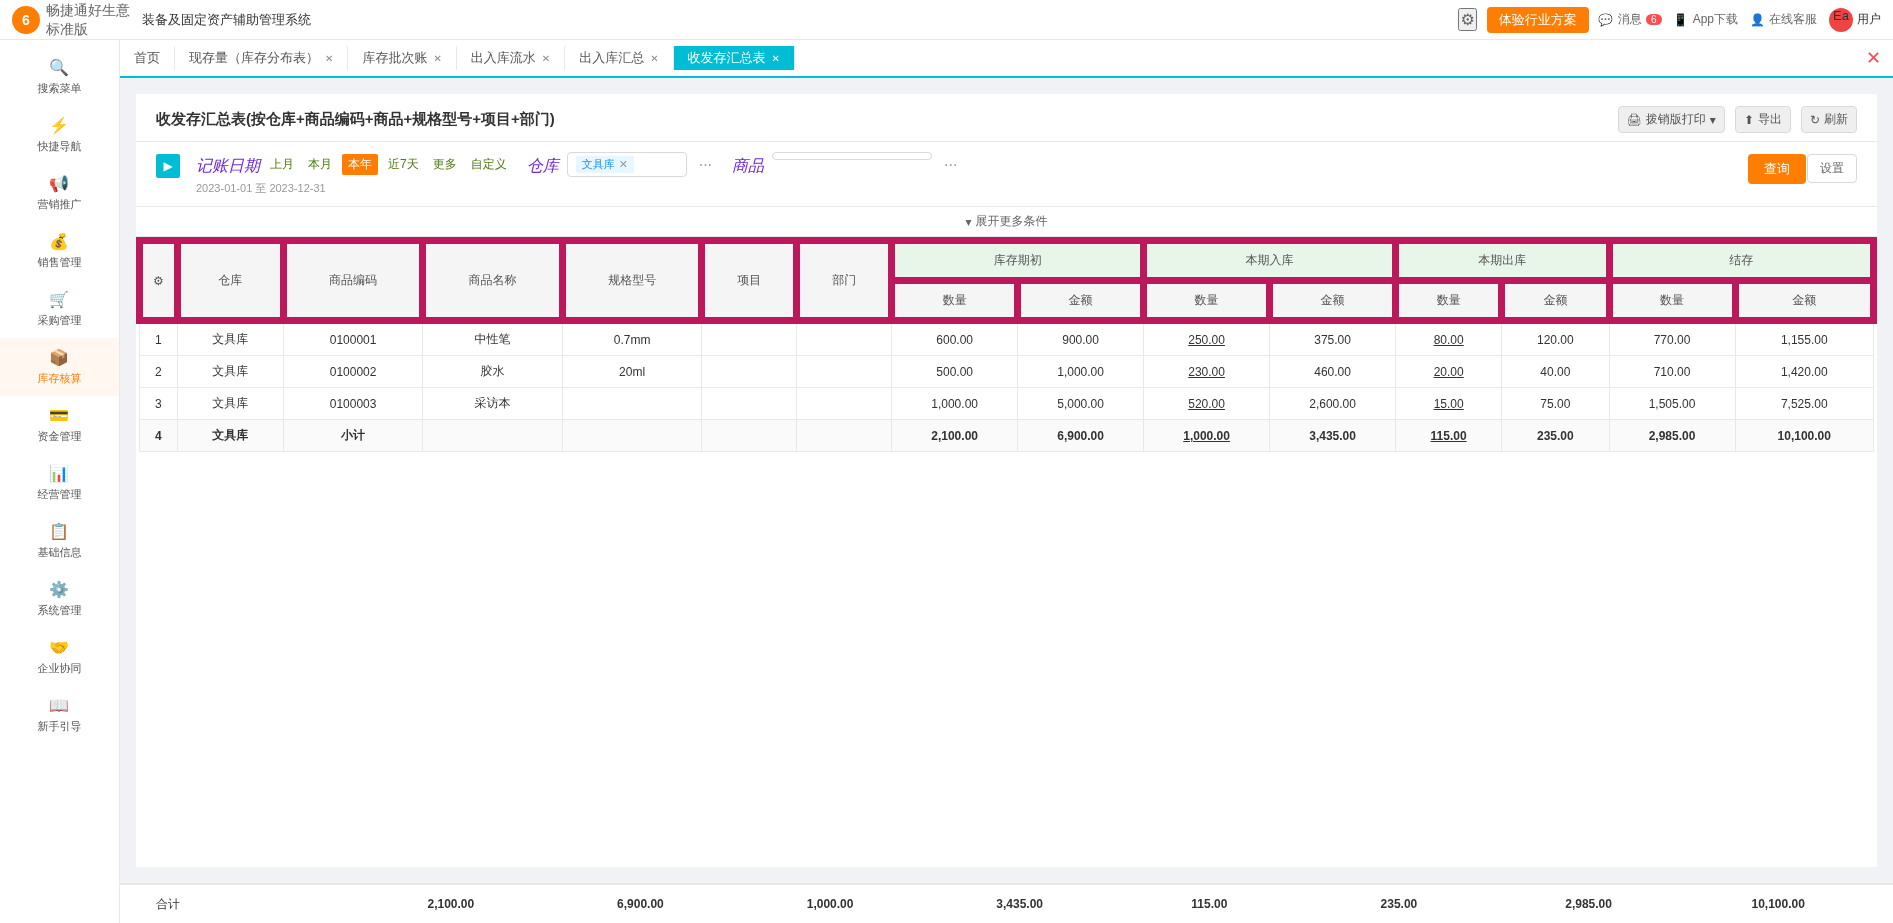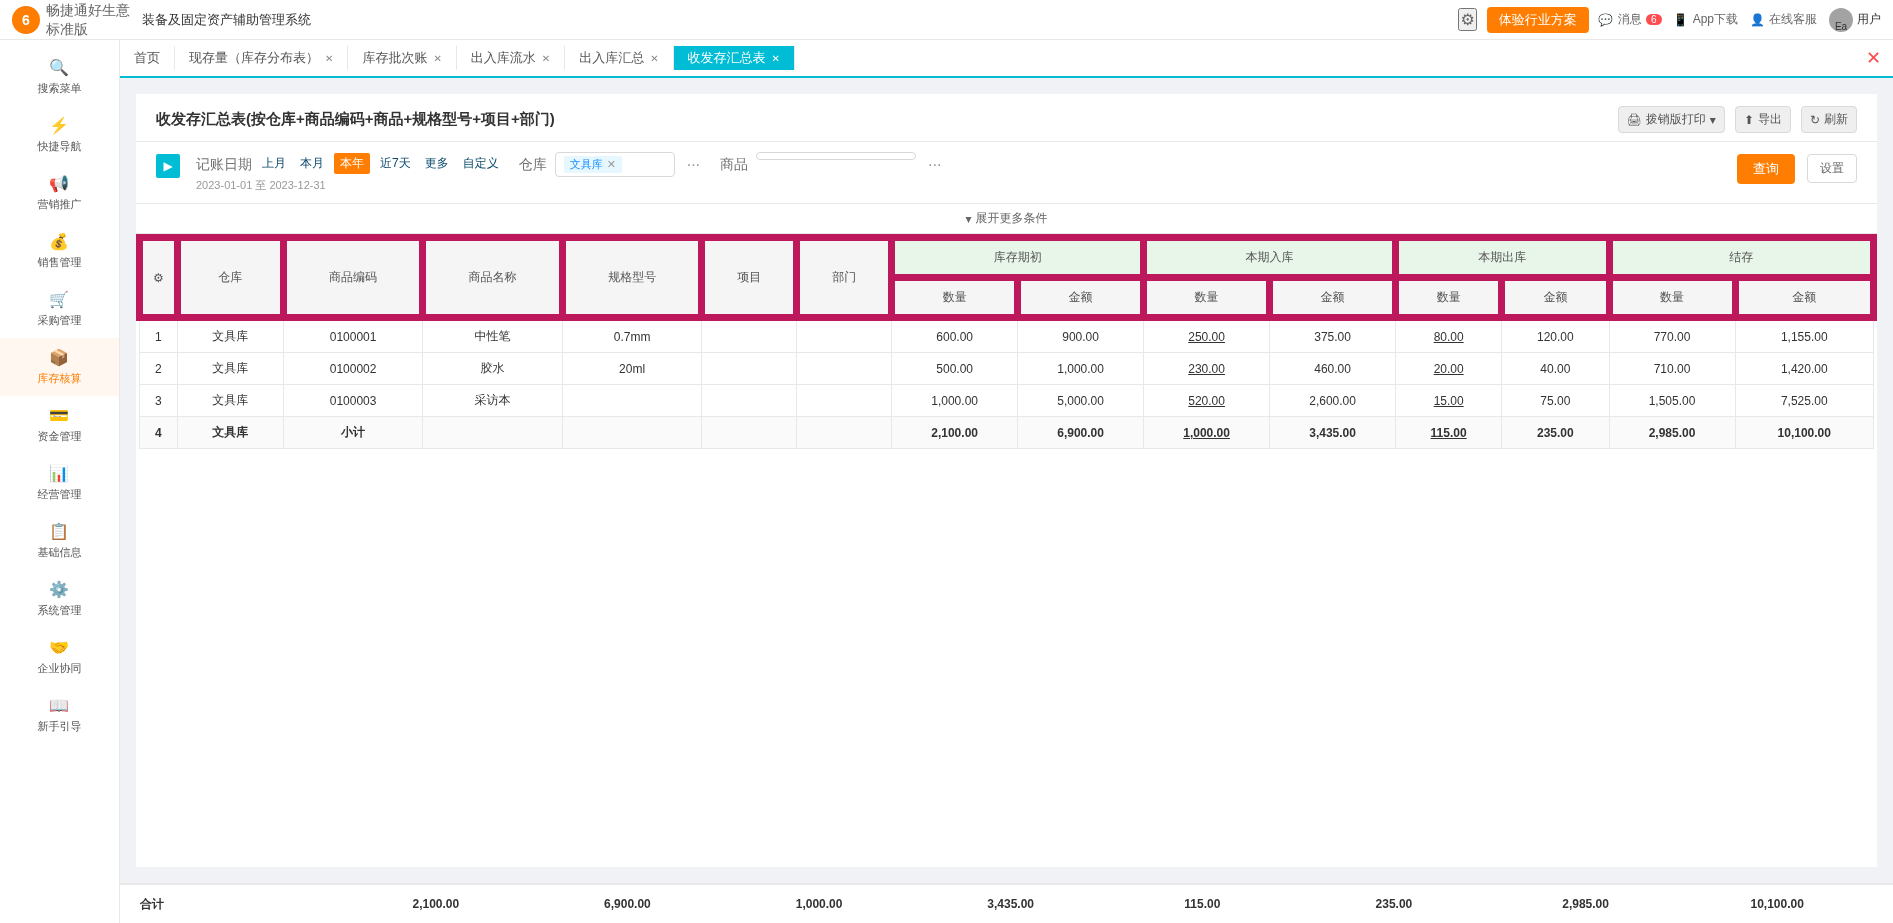--- a/index.html
+++ b/index.html
@@ -11,21 +11,21 @@
     .logo-area { display: flex; align-items: center; gap: 6px; width: 120px; }
     .logo-icon { width: 28px; height: 28px; background: #ff7d00; border-radius: 50%; display: flex; align-items: center; justify-content: center; color: white; font-weight: bold; font-size: 14px; }
     .logo-text { font-size: 14px; color: #666; line-height: 1.3; }
     .system-title { font-size: 13px; color: #333; flex: 1; }
     .top-bar-actions { display: flex; align-items: center; gap: 12px; margin-left: auto; }
     .top-action-btn { display: flex; align-items: center; gap: 4px; font-size: 12px; color: #666; cursor: pointer; }
     .badge { background: #ff4d4f; color: white; border-radius: 8px; padding: 0 4px; font-size: 10px; min-width: 16px; text-align: center; }
     .trial-btn { background: #ff7d00; color: white; padding: 4px 12px; border-radius: 4px; border: none; cursor: pointer; font-size: 13px; }
     .gear-btn { color: #666; cursor: pointer; font-size: 16px; }
     .user-area { display: flex; align-items: center; gap: 4px; cursor: pointer; }
-    .user-avatar { width: 24px; height: 24px; background: #a3a3a3; border-radius: 50%; display: flex; align-items: flex-end; justify-content: center; font-size: 10px; }
+    .user-avatar { width: 24px; height: 24px; background: #ef4444; border-radius: 50%; display: flex; align-items: flex-start; justify-content: center; font-size: 13px; }
 
     
     .main-body { display: flex; flex: 1; overflow: hidden; }
 
     
     .sidebar { width: 120px; background: #fff; border-right: 1px solid #e8e8e8; display: flex; flex-direction: column; flex-shrink: 0; padding: 8px 0; }
     .sidebar-item { display: flex; flex-direction: column; align-items: center; padding: 10px 0; cursor: pointer; color: #555; gap: 4px; font-size: 12px; }
     .sidebar-item.active { color: #ff7d00; background: #fff7f0; }
     .sidebar-item .s-icon { font-size: 16px; }
     .sidebar-item .s-label { font-size: 11px; }
@@ -44,51 +44,51 @@
 
     
     .page-header { padding: 12px 20px 8px; border-bottom: 1px solid #e8e8e8; }
     .page-title { font-size: 15px; font-weight: bold; color: #333; }
 
     
     .filter-bar { display: flex; align-items: flex-start; padding: 10px 20px; border-bottom: 1px solid #e8e8e8; gap: 16px; background: #fff; }
     .filter-arrow { width: 24px; height: 24px; background: #00bcd4; color: white; display: flex; align-items: center; justify-content: center; cursor: pointer; border-radius: 2px; flex-shrink: 0; margin-top: 2px; font-size: 12px; }
     .filter-group { display: flex; flex-direction: column; gap: 4px; }
     .date-shortcuts { display: flex; align-items: center; gap: 6px; }
-    .date-btn { font-size: 12px; color: #0c4a6e; cursor: pointer; padding: 2px 4px; }
+    .date-btn { font-size: 12px; color: #4d7c0f; cursor: pointer; padding: 2px 4px; }
     .date-btn.active { background: #ff7d00; color: white; border-radius: 2px; padding: 2px 6px; }
     .date-range { font-size: 11px; color: #999; }
     .filter-section { display: flex; align-items: flex-start; gap: 8px; }
-    .filter-field-label { color: #737373; font-size: 14px; padding-top: 4px; }
+    .filter-field-label { color: #6d28d9; font-size: 16px; padding-top: 4px; font-style: italic; }
     .tag-input { display: flex; align-items: center; border: 1px solid #d9d9d9; border-radius: 4px; padding: 3px 8px; min-width: 120px; gap: 6px; }
     .tag { background: #e6f7ff; color: #1890ff; padding: 1px 6px; border-radius: 2px; font-size: 11px; display: flex; align-items: center; gap: 4px; }
     .tag-close { cursor: pointer; color: #999; }
     .more-dots { color: #999; cursor: pointer; font-size: 16px; padding: 0 4px; }
-    .filter-right-actions { margin-left: auto; display: flex; align-items: flex-start; gap: 12px; padding-top: 2px; }
+    .filter-right-actions { margin-left: auto; display: flex; align-items: flex-start; gap: 1px; padding-top: 2px; }
     .btn-query { background: #ff7d00; color: white; border: none; padding: 6px 16px; border-radius: 4px; cursor: pointer; font-size: 13px; }
     .btn-settings { background: #fff; color: #666; border: 1px solid #d9d9d9; padding: 5px 12px; border-radius: 4px; cursor: pointer; font-size: 12px; }
 
     
     .expand-more { display: flex; justify-content: center; padding: 6px; border-bottom: 1px solid #e8e8e8; background: #fff; }
     .expand-btn { display: flex; align-items: center; gap: 4px; color: #666; cursor: pointer; font-size: 12px; }
     .toolbar-btn { display: flex; align-items: center; gap: 4px; color: #555; cursor: pointer; font-size: 12px; padding: 4px 8px; border: 1px solid #d9d9d9; border-radius: 4px; }
 
     
     .table-wrapper { flex: 1; overflow: auto; padding: 0 0 40px; }
     table { width: 100%; border-collapse: collapse; font-size: 12px; }
     th { background: #f5f5f5; border: 7px solid #be185d; padding: 8px 10px; text-align: center; color: #555; font-weight: normal; white-space: nowrap; }
     td { border: 1px solid #e8e8e8; padding: 7px 10px; text-align: center; color: #333; white-space: nowrap; }
     .row-subtotal td { font-weight: bold; background: #fafafa; }
     .underline { text-decoration: underline; cursor: pointer; color: #333; }
     .settings-col { width: 30px; }
     th.group-header { background: #e8f5e9; }
 
     
     .bottom-bar { height: 40px; background: #fff; border-top: 2px solid #e8e8e8; display: flex; align-items: center; padding: 0 20px; flex-shrink: 0; }
-    .bottom-bar-label { font-weight: bold; color: #333; width: 200px; }
+    .bottom-bar-label { font-weight: normal; color: #333; width: 200px; margin-left: 16px; }
     .bottom-bar-values { display: flex; gap: 0; flex: 1; }
     .bottom-val { flex: 1; text-align: center; font-weight: bold; font-size: 12px; }
   </style>
 </head>
 <body>
 
 <div class="app-wrapper">
 
   <div class="top-bar">
     <div class="logo-area">

